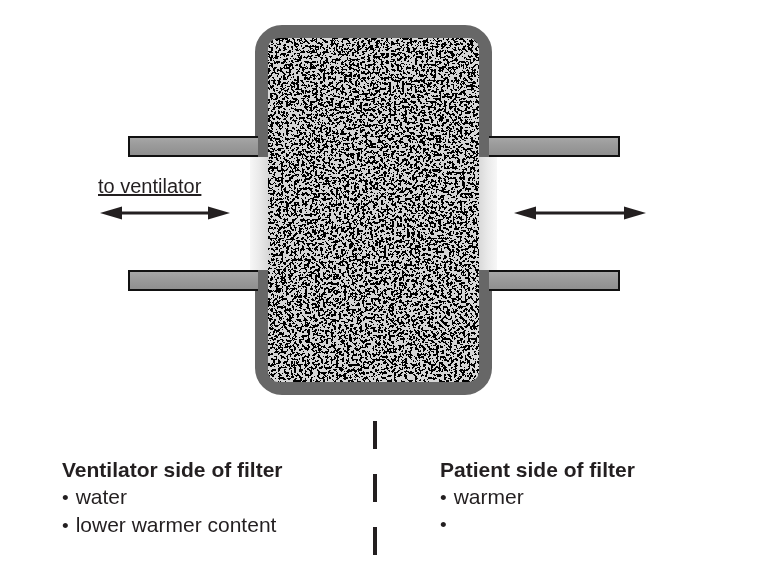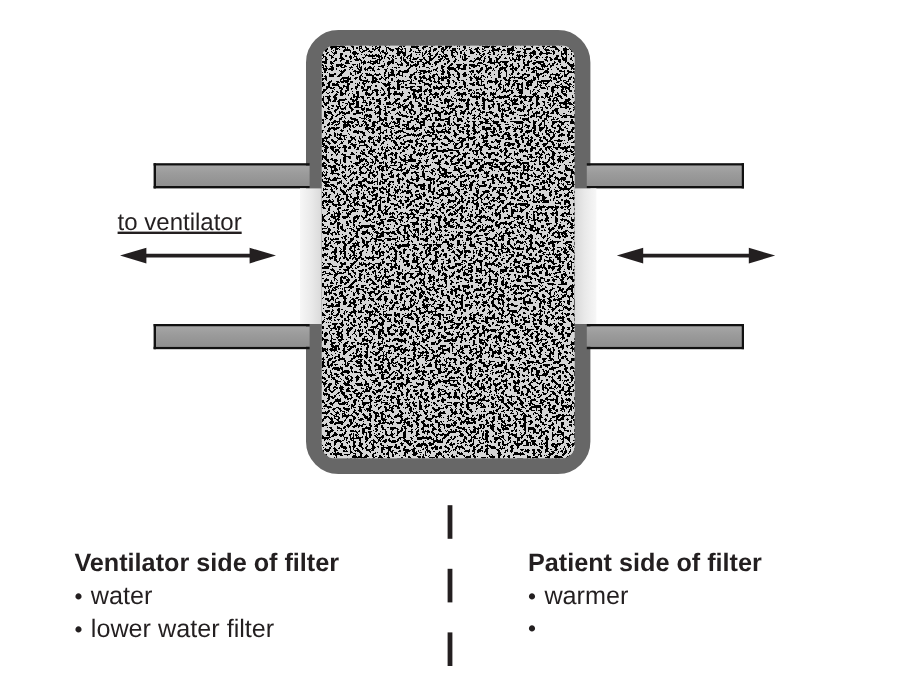--- a/index.html
+++ b/index.html
@@ -156,21 +156,21 @@
   </div>
 
   <div class="legend left">
     <div class="title">Ventilator side of filter</div>
     <div class="bullet-line">
       <span class="bullet-mark">•</span>
       <span>water</span>
     </div>
     <div class="bullet-line">
       <span class="bullet-mark">•</span>
-      <span>lower water filter</span>
+      <span>lower warmer content</span>
     </div>
   </div>
 
   <div class="legend right">
     <div class="title">Patient side of filter</div>
     <div class="bullet-line">
       <span class="bullet-mark">•</span>
       <span>warmer</span>
     </div>
     <div class="bullet-line">

